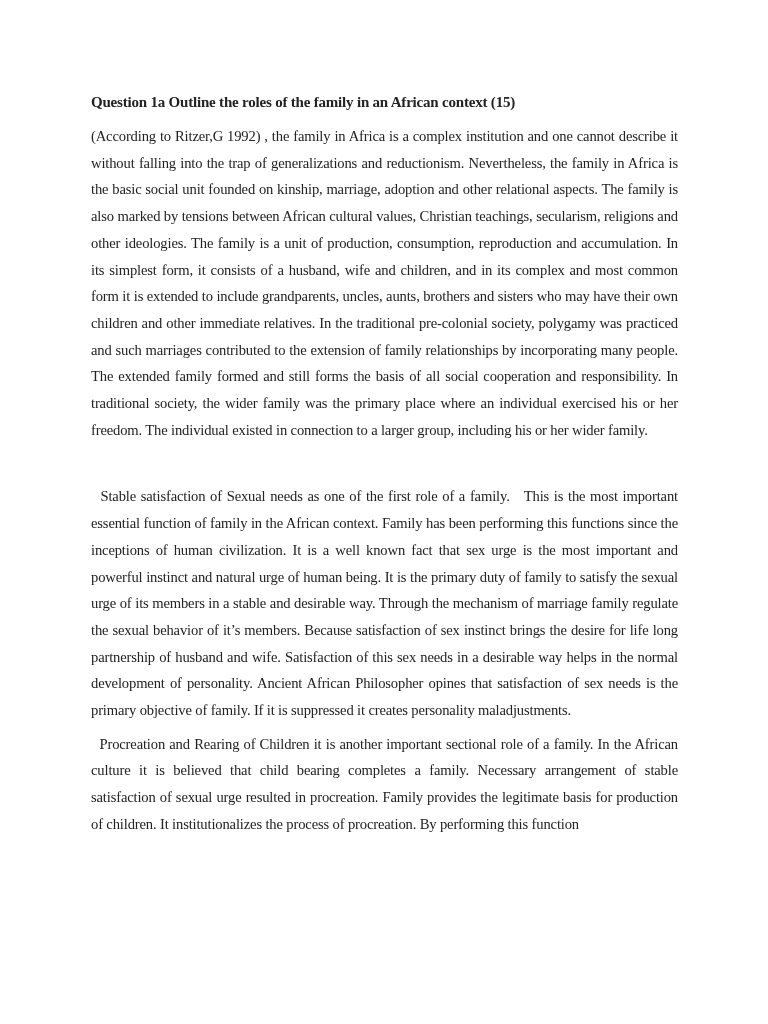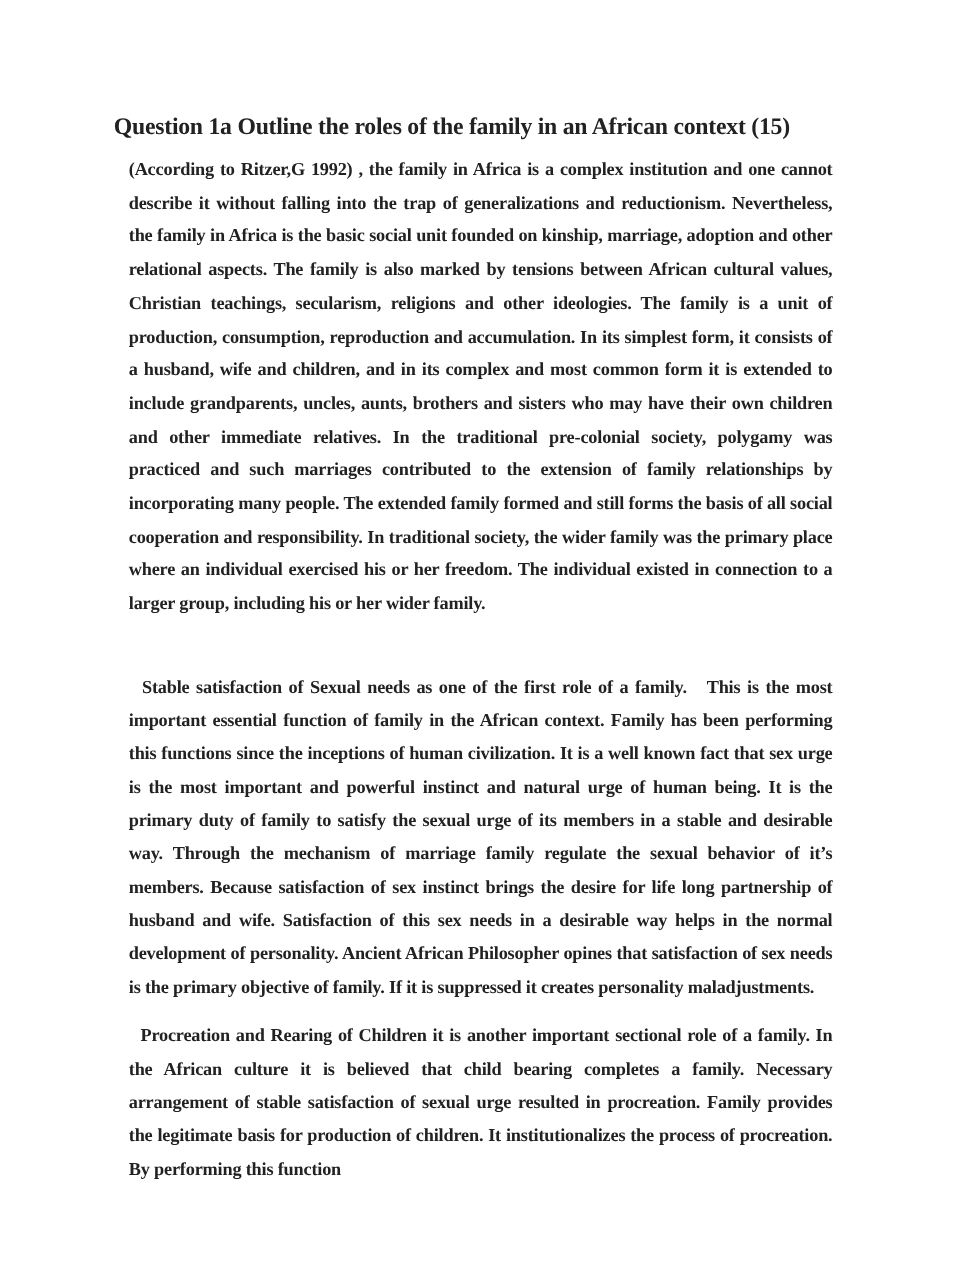--- a/index.html
+++ b/index.html
@@ -16,33 +16,32 @@
     .page {
       position: absolute;
       left: 91px;
       top: 93px;
       width: 587px;
       font-family: "Liberation Serif", "DejaVu Serif", serif;
       color: #222222;
     }
     .title {
       font-weight: bold;
-      font-size: 19px;
+      font-size: 15px;
       line-height: 18px;
       margin: 0 0 12px 0;
       white-space: nowrap;
       letter-spacing: -0.2px;
     }
     .para {
       font-size: 14.6px;
       line-height: 26.7px;
       text-align: justify;
-      margin: 12px;
+      margin: 0;
       letter-spacing: -0.15px;
-      font-weight: bold;
     }
     .para.p1 { margin-bottom: 40px; }
     .para.p2 { margin-bottom: 7px; }
     .para.p3 { }
   </style>
 </head>
 <body>
 
 <div class="page">
   <p class="title">Question 1a Outline the roles of the family in an African context (15)</p>

